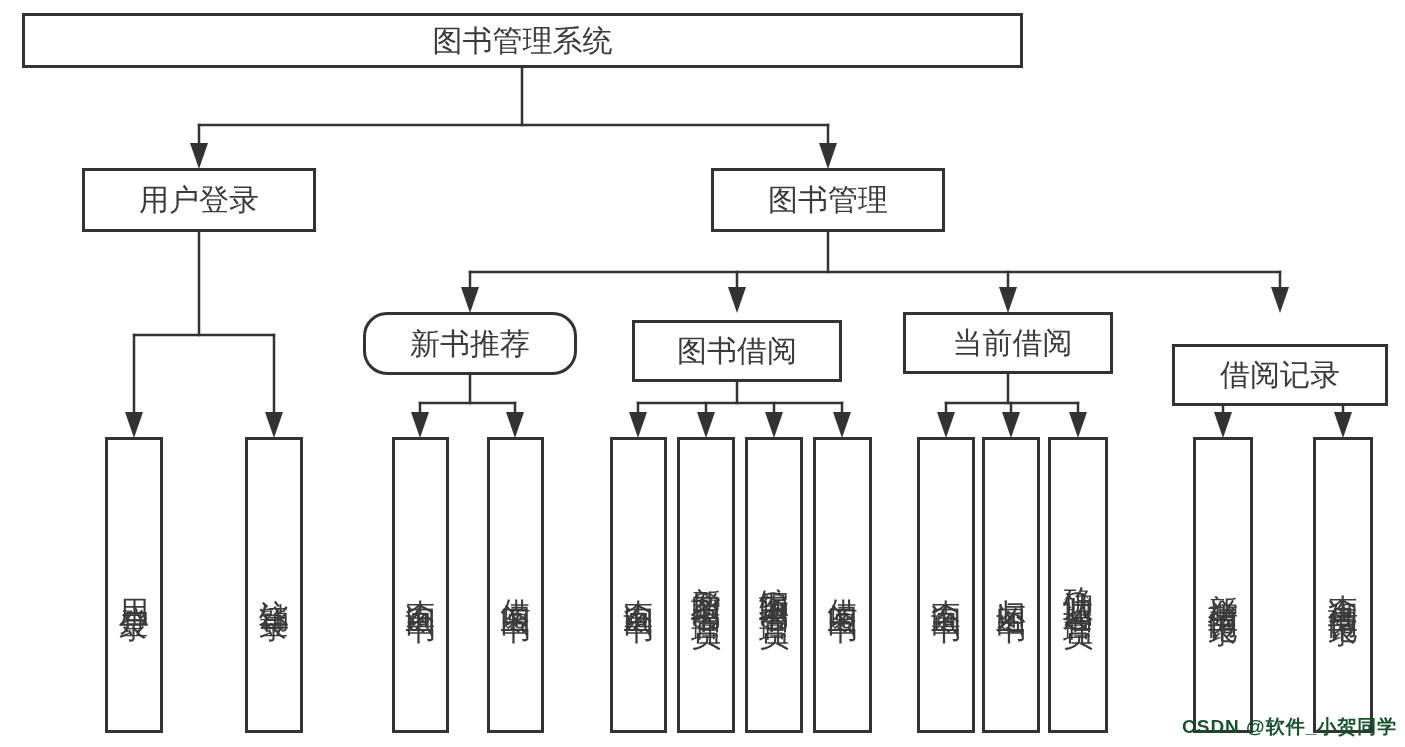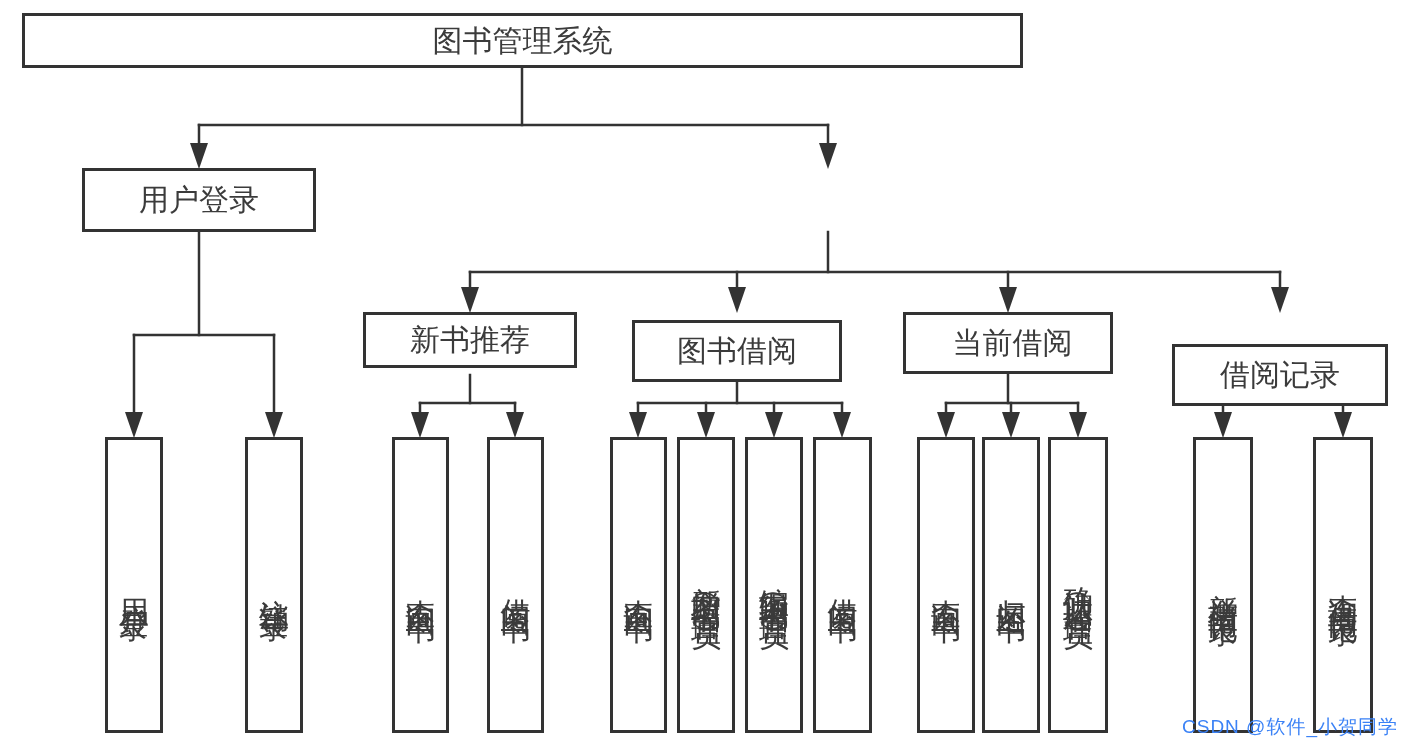--- a/index.html
+++ b/index.html
@@ -34,23 +34,24 @@
     writing-mode: vertical-rl;
     text-orientation: mixed;
     letter-spacing: 5px;
     white-space: normal;
   }
   .watermark {
     position: absolute;
     left: 1182px;
     top: 714px;
     font-size: 19px;
-    color: #3b82f6;
+    color: #14532d;
     letter-spacing: 1px;
     white-space: nowrap;
+    font-weight: bold;
   }
 </style>
 </head>
 <body>
 
 <div class="canvas">
 
   <svg class="connectors" viewBox="0 0 1405 747" xmlns="http://www.w3.org/2000/svg">
     <g stroke="#333333" stroke-width="2.5" stroke-linecap="square" fill="none">
 
@@ -113,22 +114,23 @@
       <polygon points="1002,412 1020,412 1011,438"></polygon>
       <polygon points="1069,412 1087,412 1078,438"></polygon>
       <polygon points="1214,412 1232,412 1223,438"></polygon>
       <polygon points="1334,412 1352,412 1343,438"></polygon>
     </g>
   </svg>
 
   <div class="node" style="left:22px; top:13px; width:1001px; height:55px;">图书管理系统</div>
 
   <div class="node" style="left:82px; top:168px; width:234px; height:64px;">用户登录</div>
+  <div class="node" style="left:711px; top:168px; width:234px; height:64px;">图书管理</div>
 
-  <div class="node" style="left:363px; top:312px; width:214px; height:56px;">新书推荐</div>
+  <div class="node" style="left:363px; top:312px; width:214px; height:63px;border-radius:24px;">新书推荐</div>
   <div class="node" style="left:632px; top:320px; width:210px; height:62px;">图书借阅</div>
   <div class="node" style="left:903px; top:312px; width:210px; height:62px;padding-left:9px;">当前借阅</div>
   <div class="node" style="left:1172px; top:312px; width:216px; height:62px;margin-top:32px;">借阅记录</div>
 
   <div class="node v" style="left:105px; top:437px; width:58px; height:296px;">用户登录</div>
   <div class="node v" style="left:245px; top:437px; width:58px; height:296px;">注销登录</div>
 
   <div class="node v" style="left:392px; top:437px; width:57px; height:296px;">查询图书</div>
   <div class="node v" style="left:487px; top:437px; width:57px; height:296px;">借阅图书</div>
 

